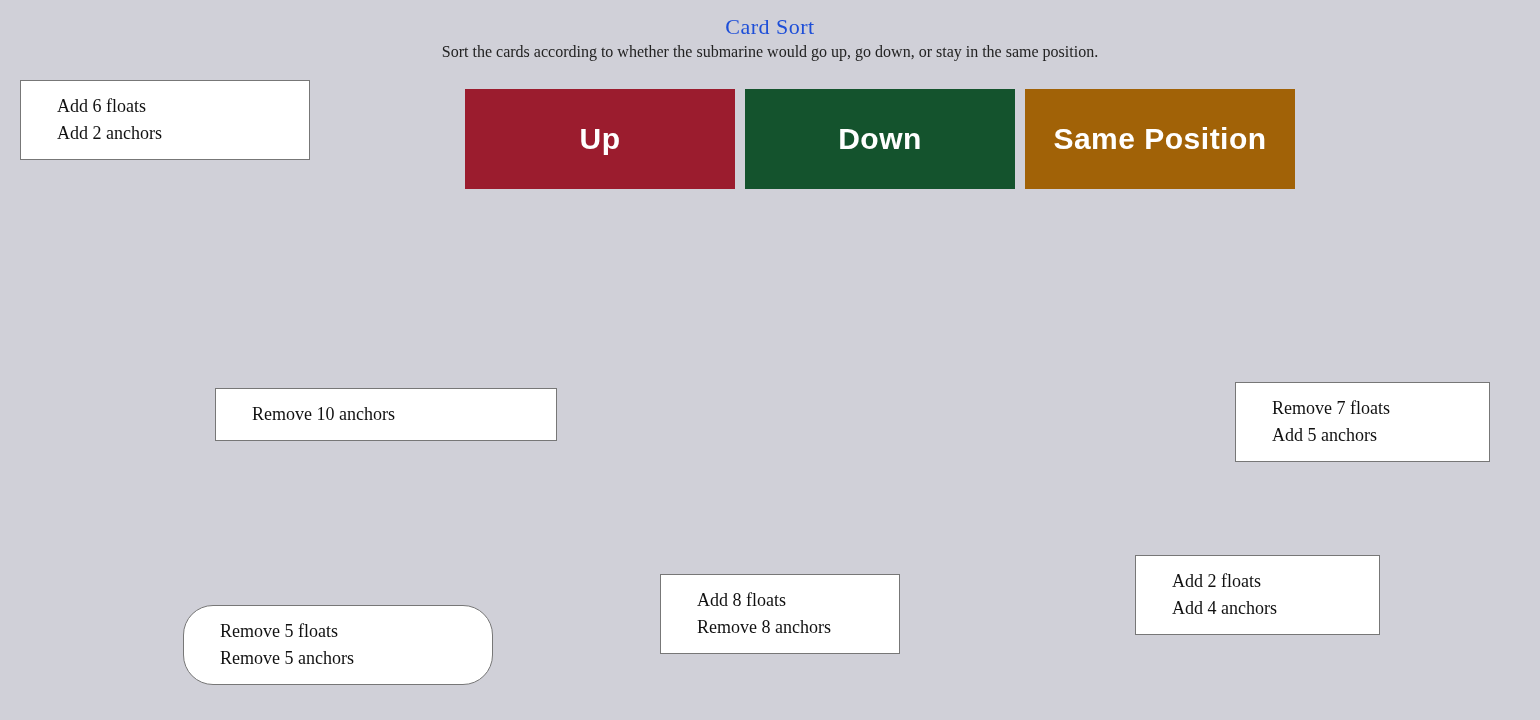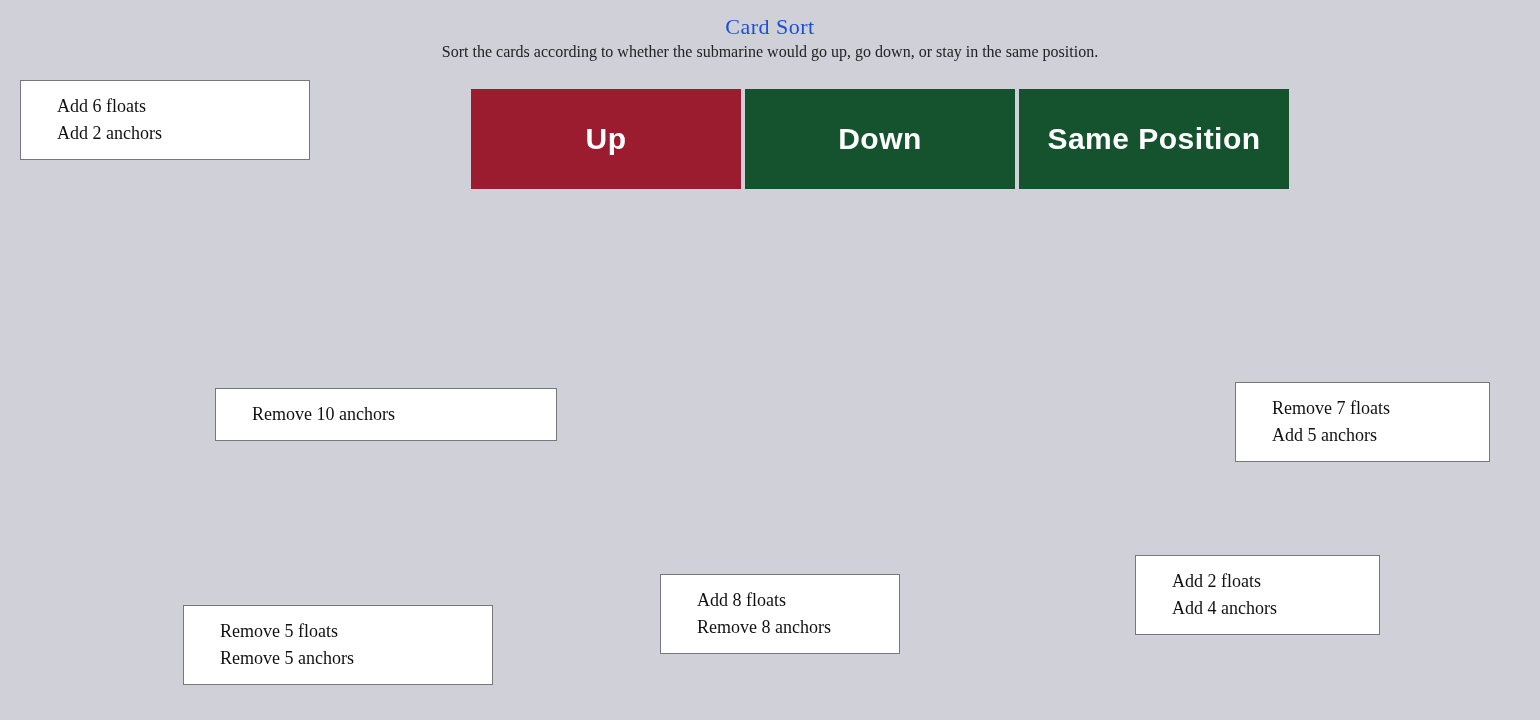--- a/index.html
+++ b/index.html
@@ -26,39 +26,39 @@
       text-align: center;
       font-size: 16px;
       color: #222;
       margin-top: 3px;
       font-weight: normal;
     }
 
     .category-buttons {
       display: flex;
       justify-content: center;
-      gap: 4px;
+      gap: 10px;
       margin-top: 28px;
       margin-left: 220px;
     }
 
     .cat-btn {
       width: 270px;
       height: 100px;
       border: none;
       cursor: pointer;
       font-size: 30px;
       font-weight: bold;
       color: white;
       letter-spacing: 0.5px;
     }
 
     .cat-btn-up { background-color: #9b1c2e; }
     .cat-btn-down { background-color: #14532d; }
-    .cat-btn-same { background-color: #14532d; }
+    .cat-btn-same { background-color: #a16207; }
 
     
     .card {
       position: absolute;
       background-color: white;
       border: 1.5px solid #777;
       padding: 12px 36px;
       font-size: 18px;
       line-height: 1.5;
       color: #111;
@@ -99,20 +99,21 @@
       top: 574px;
       left: 703px;
       width: 270px;
     }
 
     
     .card-remove5floats {
       top: 602px;
       left: 185px;
       width: 300px;
+      border-radius: 30px;
     }
   </style>
 </head>
 <body>
 
 <div class="page-title">Card Sort</div>
 
 <div class="subtitle">Sort the cards according to whether the submarine would go up, go down, or stay in the same position.</div>
 
 <div class="category-buttons">

